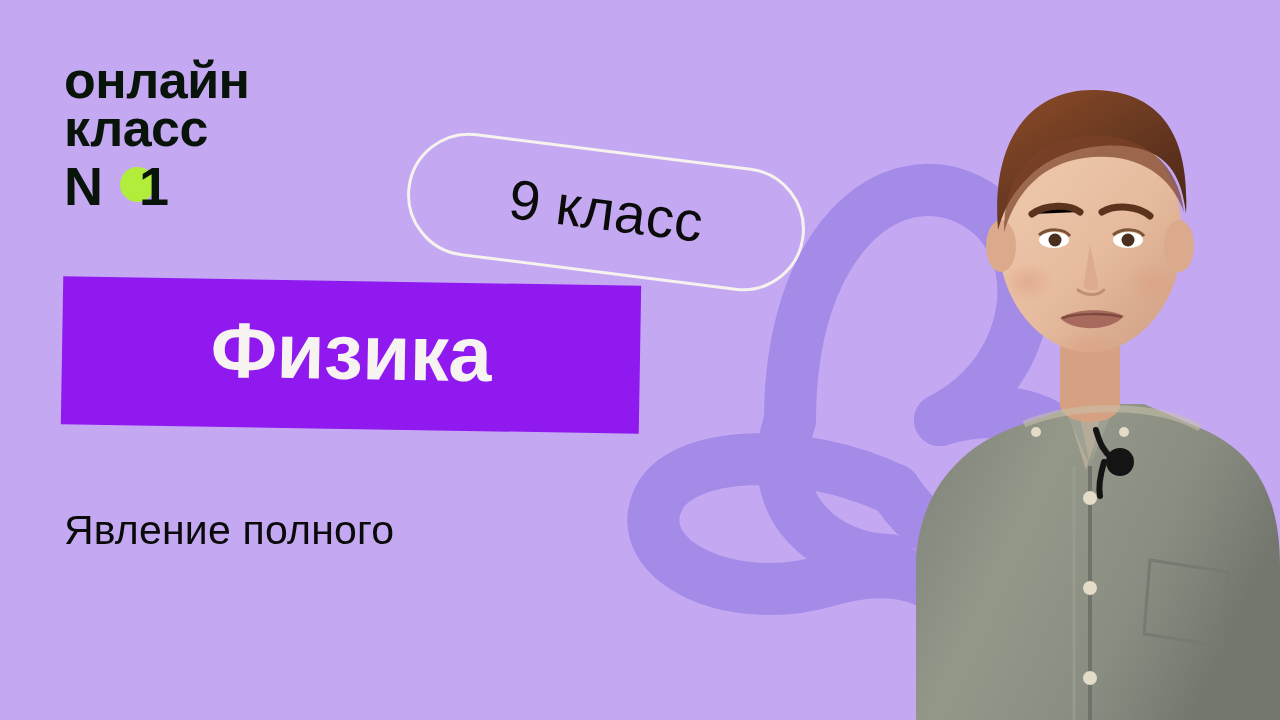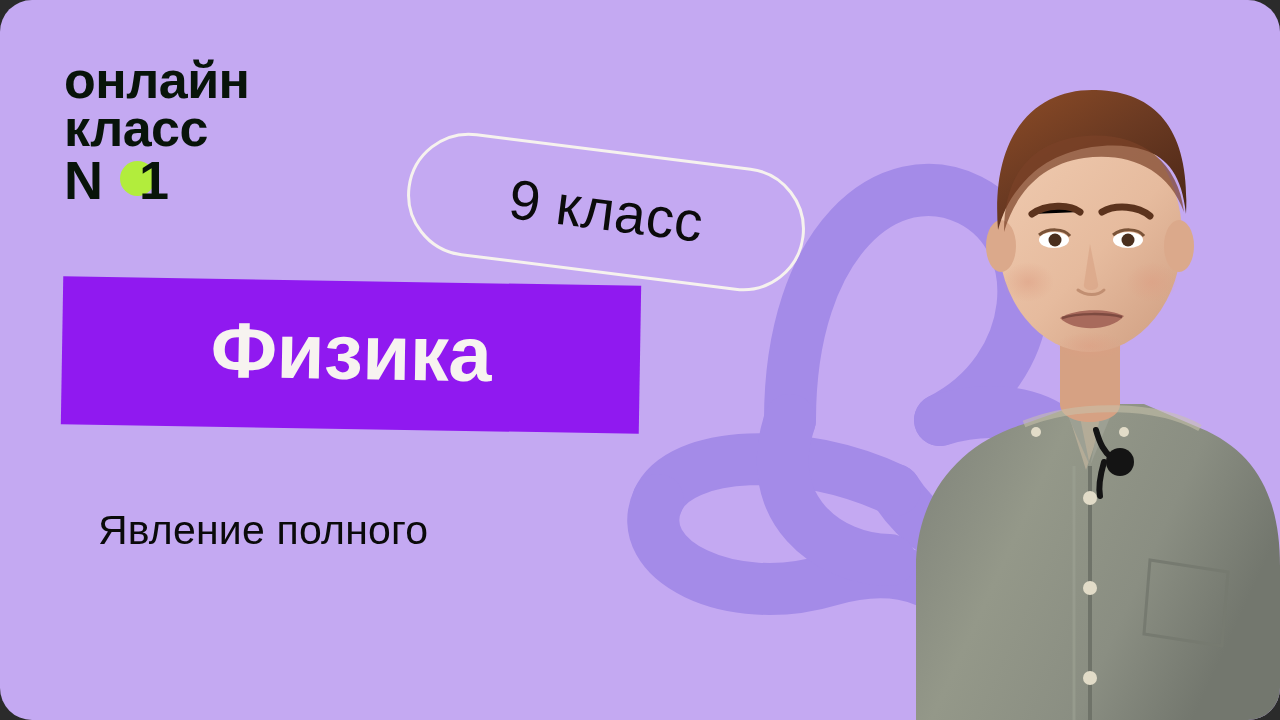--- a/index.html
+++ b/index.html
@@ -10,21 +10,20 @@
   }
   * { box-sizing: border-box; }
 
   .slide {
     position: relative;
     width: 1280px;
     height: 720px;
     overflow: hidden;
     background: #c4a9f2;
     font-family: "Liberation Sans", "DejaVu Sans", sans-serif;
-    border-radius: 32px;
     -webkit-font-smoothing: antialiased;
   }
 
   
   .bg-deco {
     position: absolute;
     left: 640px;
     top: 90px;
     width: 460px;
     height: 640px;
@@ -46,21 +45,21 @@
     display: block;
     font-size: 52px;
     font-weight: 700;
     white-space: nowrap;
   }
   .logo-line-3 {
     position: relative;
     display: inline-block;
     font-size: 54px;
     font-weight: 700;
-    margin-top: 2px;
+    margin-top: 8px;
   }
   .logo-n { letter-spacing: -1px; }
   .logo-dot {
     position: absolute;
     left: 56px;
     top: 6px;
     width: 35px;
     height: 35px;
     border-radius: 50%;
     background: #b2ed3c;
@@ -121,21 +120,21 @@
     position: absolute;
     left: 64px;
     top: 504px;
     width: 680px;
     font-size: 41px;
     font-weight: 400;
     color: #0a0a0a;
     line-height: 1.28;
     letter-spacing: 0.2px;
   }
-  .lesson-title-line { display: block; white-space: nowrap; margin-left: 34px; }
+  .lesson-title-line { display: block; white-space: nowrap; }
 
   
   .presenter {
     position: absolute;
     left: 828px;
     top: 0;
     width: 452px;
     height: 720px;
     pointer-events: none;
   }

